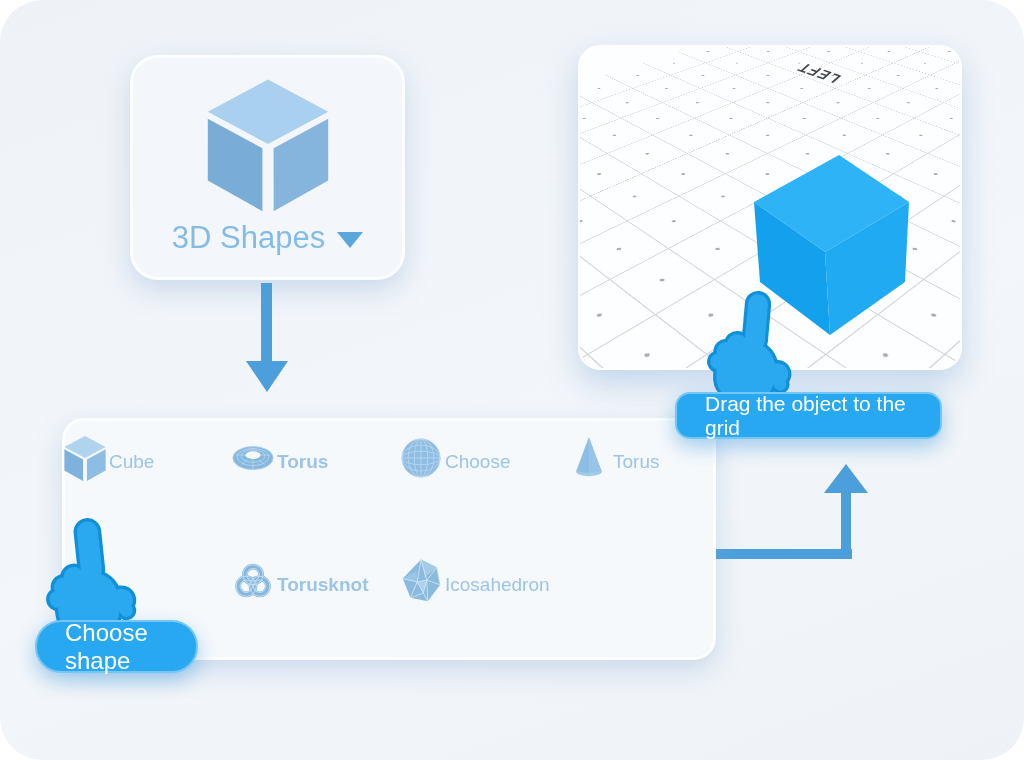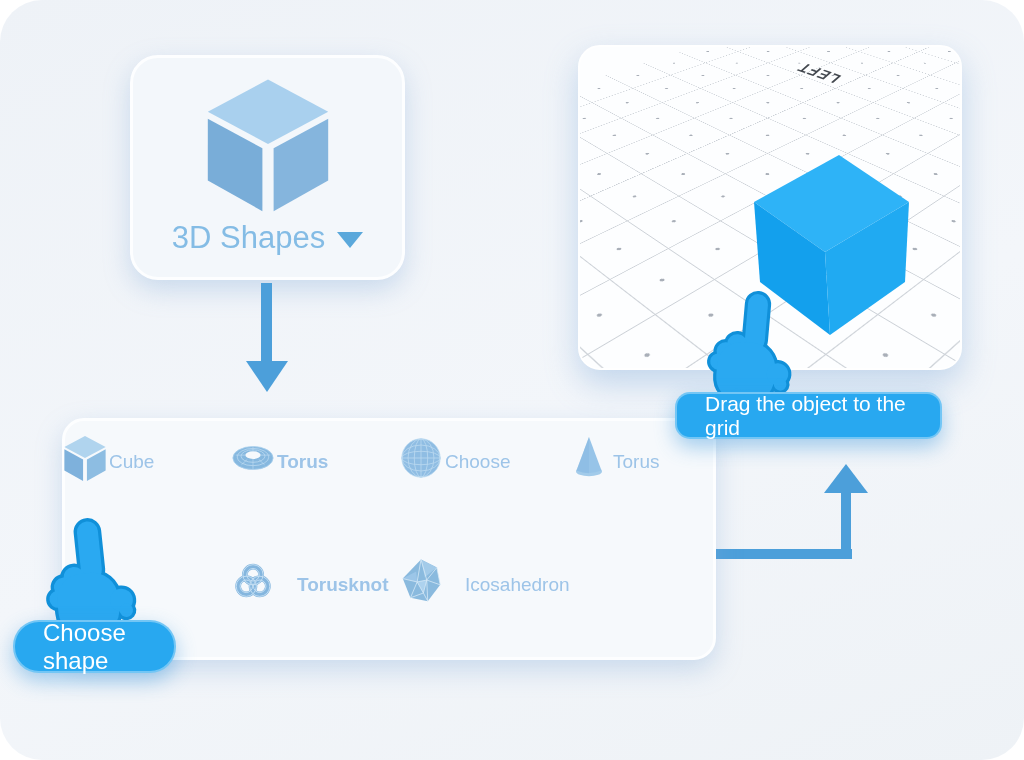--- a/index.html
+++ b/index.html
@@ -26,37 +26,37 @@
         background-size:64px 64px,64px 64px,64px 64px;
         transform:perspective(720px) rotateX(57deg) rotateZ(-45deg);}
   .left-label{position:absolute;left:218px;top:18px;font-size:14px;font-weight:700;color:#43484f;
         letter-spacing:1.5px;transform:rotate(199deg) skewX(-30deg);}
   .big-cube{position:absolute;left:0;top:0;width:384px;height:325px;}
   
   .tooltip{position:absolute;background:#28a8f0;color:#fff;display:flex;align-items:center;
         justify-content:center;box-shadow:0 8px 20px rgba(60,150,220,.45);z-index:6;
         border:2px solid rgba(255,255,255,.35);box-sizing:border-box;padding-left:28px;}
   .tooltip-drag{left:675px;top:392px;width:267px;height:47px;border-radius:15px;font-size:21px;}
-  .tooltip-choose{left:13px;top:620px;width:163px;height:53px;border-radius:26px;font-size:24px;}
+  .tooltip-choose{left:35px;top:620px;width:163px;height:53px;border-radius:26px;font-size:24px;}
   
   .arrow-part{position:absolute;background:#4c9fda;}
   .down-shaft{left:261px;top:283px;width:11px;height:80px;}
   .down-head{position:absolute;left:246px;top:361px;width:0;height:0;
         border-left:21px solid transparent;border-right:21px solid transparent;border-top:31px solid #4c9fda;}
   .l-hseg{left:716px;top:549px;width:136px;height:10px;}
   .l-vseg{left:841px;top:490px;width:10px;height:69px;}
   .l-head{position:absolute;left:824px;top:464px;width:0;height:0;
         border-left:22px solid transparent;border-right:22px solid transparent;border-bottom:29px solid #4c9fda;}
   
   .palette{left:62px;top:418px;width:654px;height:242px;border-radius:22px;background:#f6f9fc;}
   .p-item{position:absolute;width:150px;display:flex;flex-direction:row;align-items:center;cursor:pointer;}
   .p-icon{height:58px;display:flex;align-items:center;justify-content:center;}
   .p-icon svg{width:48px;height:48px;}
   .p-label{margin-top:8px;font-size:19px;color:#9dc4e8;}
-  .r1{top:8px;} .r2{top:131px;gap:20px;}
+  .r1{top:8px;} .r2{top:131px;}
   .c1{left:-4px;} .c2{left:164px;font-weight:bold;} .c3{left:332px;} .c4{left:500px;}
   
   .hand{position:absolute;z-index:5;}
   .hand svg{display:block;}
   .hand-grid{left:698px;top:288px;transform:rotate(5deg);}
   .hand-palette{left:35px;top:516px;transform:rotate(-6deg);}
 </style>
 </head>
 <body>
 

